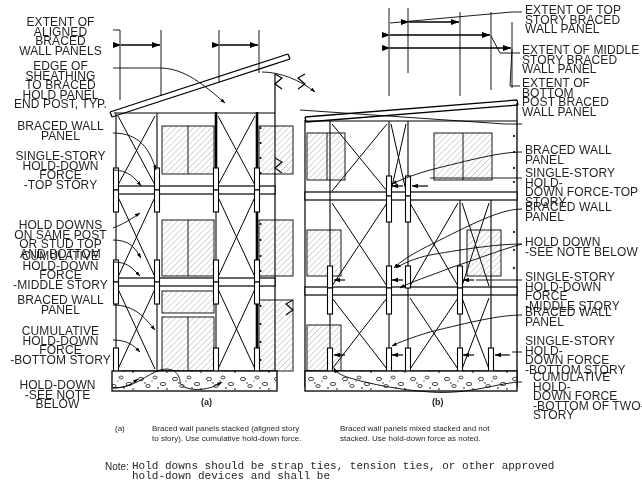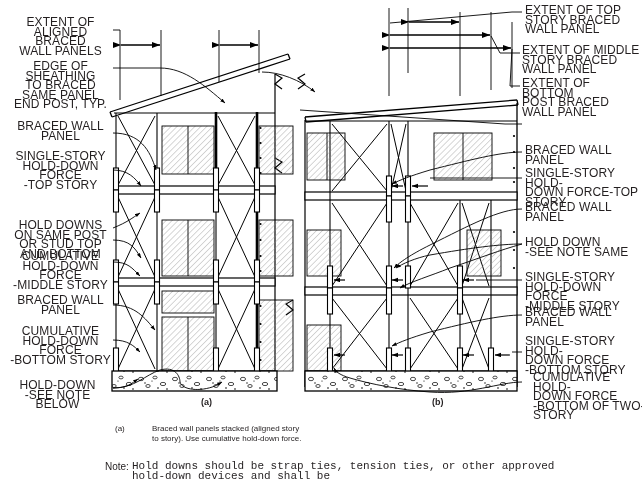--- a/index.html
+++ b/index.html
@@ -380,21 +380,21 @@
       <path d="M262,72 C280,72 300,80 315,92" marker-end="url(#ahs)"></path>
     </g>
   </svg>
 
   <div class="lbl lbl-left" style="left:8px; top:18px; width:105px;">EXTENT OF
 ALIGNED BRACED
 WALL PANELS</div>
   <div class="lbl lbl-left" style="left:8px; top:62px; width:105px;">EDGE OF
 SHEATHING
 TO BRACED
-SAME PANEL
+HOLD PANEL
 END POST, TYP.</div>
   <div class="lbl lbl-left" style="left:8px; top:122px; width:105px;">BRACED WALL
 PANEL</div>
   <div class="lbl lbl-left" style="left:8px; top:152px; width:105px;">SINGLE-STORY
 HOLD-DOWN
 FORCE
 -TOP STORY</div>
   <div class="lbl lbl-left" style="left:8px; top:221px; width:105px;">HOLD DOWNS
 ON SAME POST
 OR STUD TOP
@@ -422,38 +422,40 @@
 POST BRACED
 WALL PANEL</div>
   <div class="lbl lbl-right" style="left:525px; top:146px; width:115px;">BRACED WALL
 PANEL</div>
   <div class="lbl lbl-right" style="left:525px; top:169px; width:117px;">SINGLE-STORY HOLD-
 DOWN FORCE-TOP
 STORY</div>
   <div class="lbl lbl-right" style="left:525px; top:203px; width:115px;">BRACED WALL
 PANEL</div>
   <div class="lbl lbl-right" style="left:525px; top:238px; width:117px;">HOLD DOWN
--SEE NOTE SAME</div>
+-SEE NOTE BELOW</div>
   <div class="lbl lbl-right" style="left:525px; top:273px; width:117px;">SINGLE-STORY
 HOLD-DOWN FORCE
 -MIDDLE STORY</div>
   <div class="lbl lbl-right" style="left:525px; top:308px; width:115px;">BRACED WALL
 PANEL</div>
   <div class="lbl lbl-right" style="left:525px; top:337px; width:117px;">SINGLE-STORY HOLD-
 DOWN FORCE
 -BOTTOM STORY</div>
   <div class="lbl lbl-right" style="left:525px; top:373px; width:117px;margin-left:8px;">CUMULATIVE HOLD-
 DOWN FORCE
 -BOTTOM OF TWO-
 STORY</div>
 
   <div class="figlabel" style="left:201px; top:397px;">(a)</div>
   <div class="figlabel" style="left:432px; top:397px;">(b)</div>
 
   <div class="cap" style="left:115px; top:424px;">(a)</div>
   <div class="cap" style="left:152px; top:424px; width:205px; white-space:pre-line;">Braced wall panels stacked (aligned story
 to story). Use cumulative hold-down force.</div>
+  <div class="cap" style="left:340px; top:424px; width:215px; white-space:pre-line;">Braced wall panels mixed stacked and not
+stacked. Use hold-down force as noted.</div>
 
   <div class="note-key" style="left:105px; top:461px;">Note:</div>
   <div class="note-body" style="left:132px; top:461px; width:435px; white-space:pre-line;">Hold downs should be strap ties, tension ties, or other approved hold-down devices and shall be
 installed in accordance with the manufacturer's instructions.</div>
 
 </div>
 
 </body></html>

